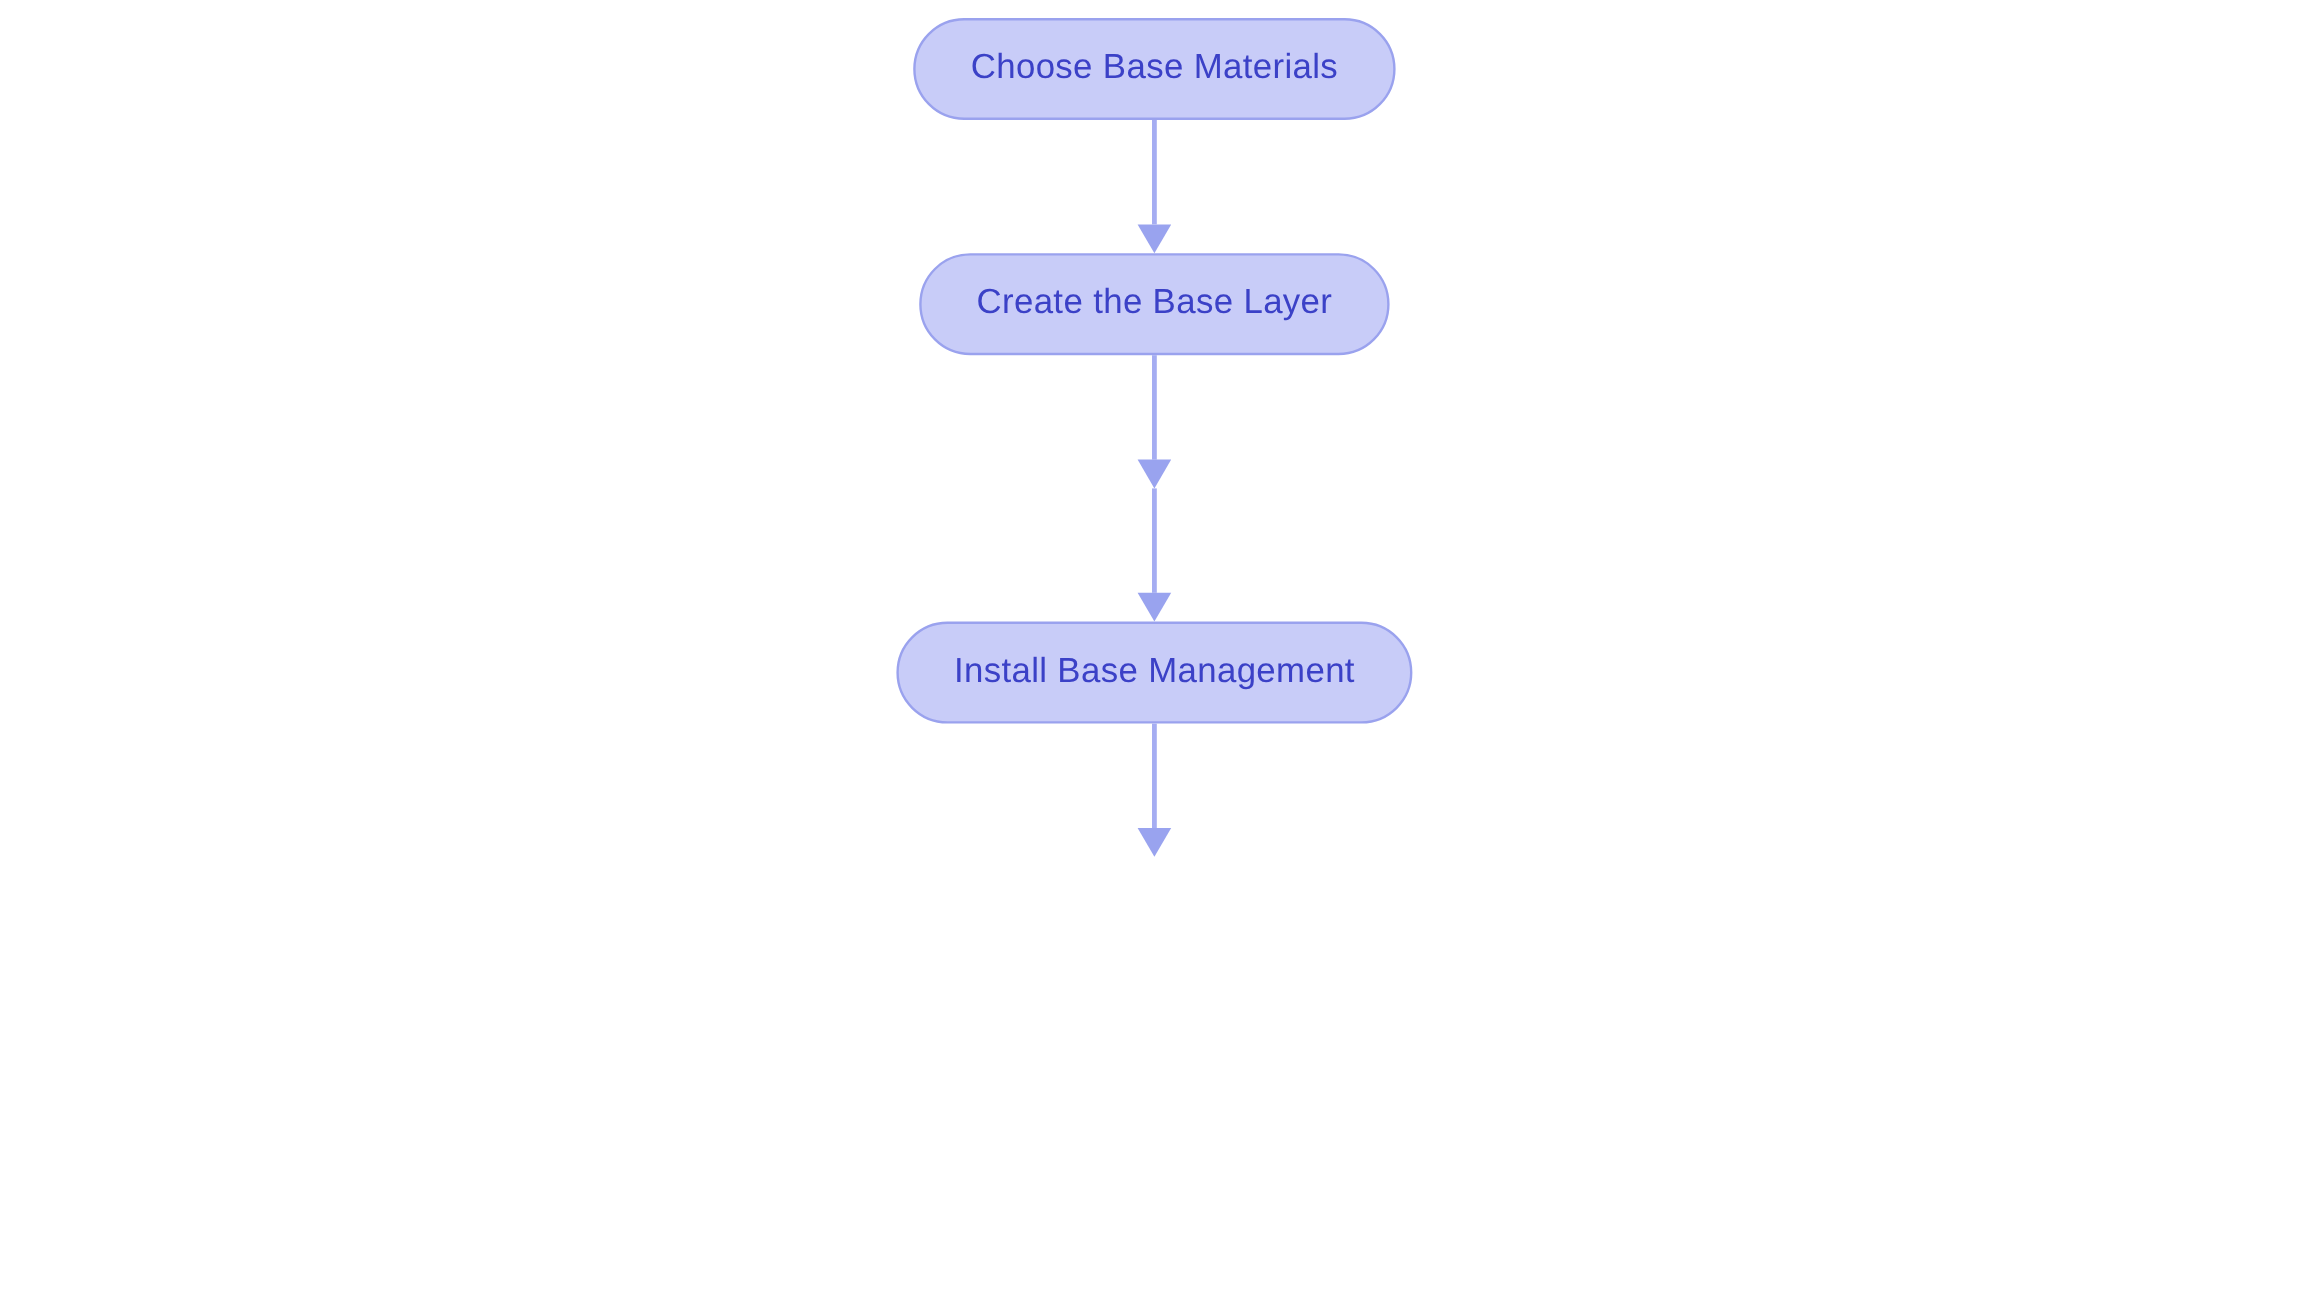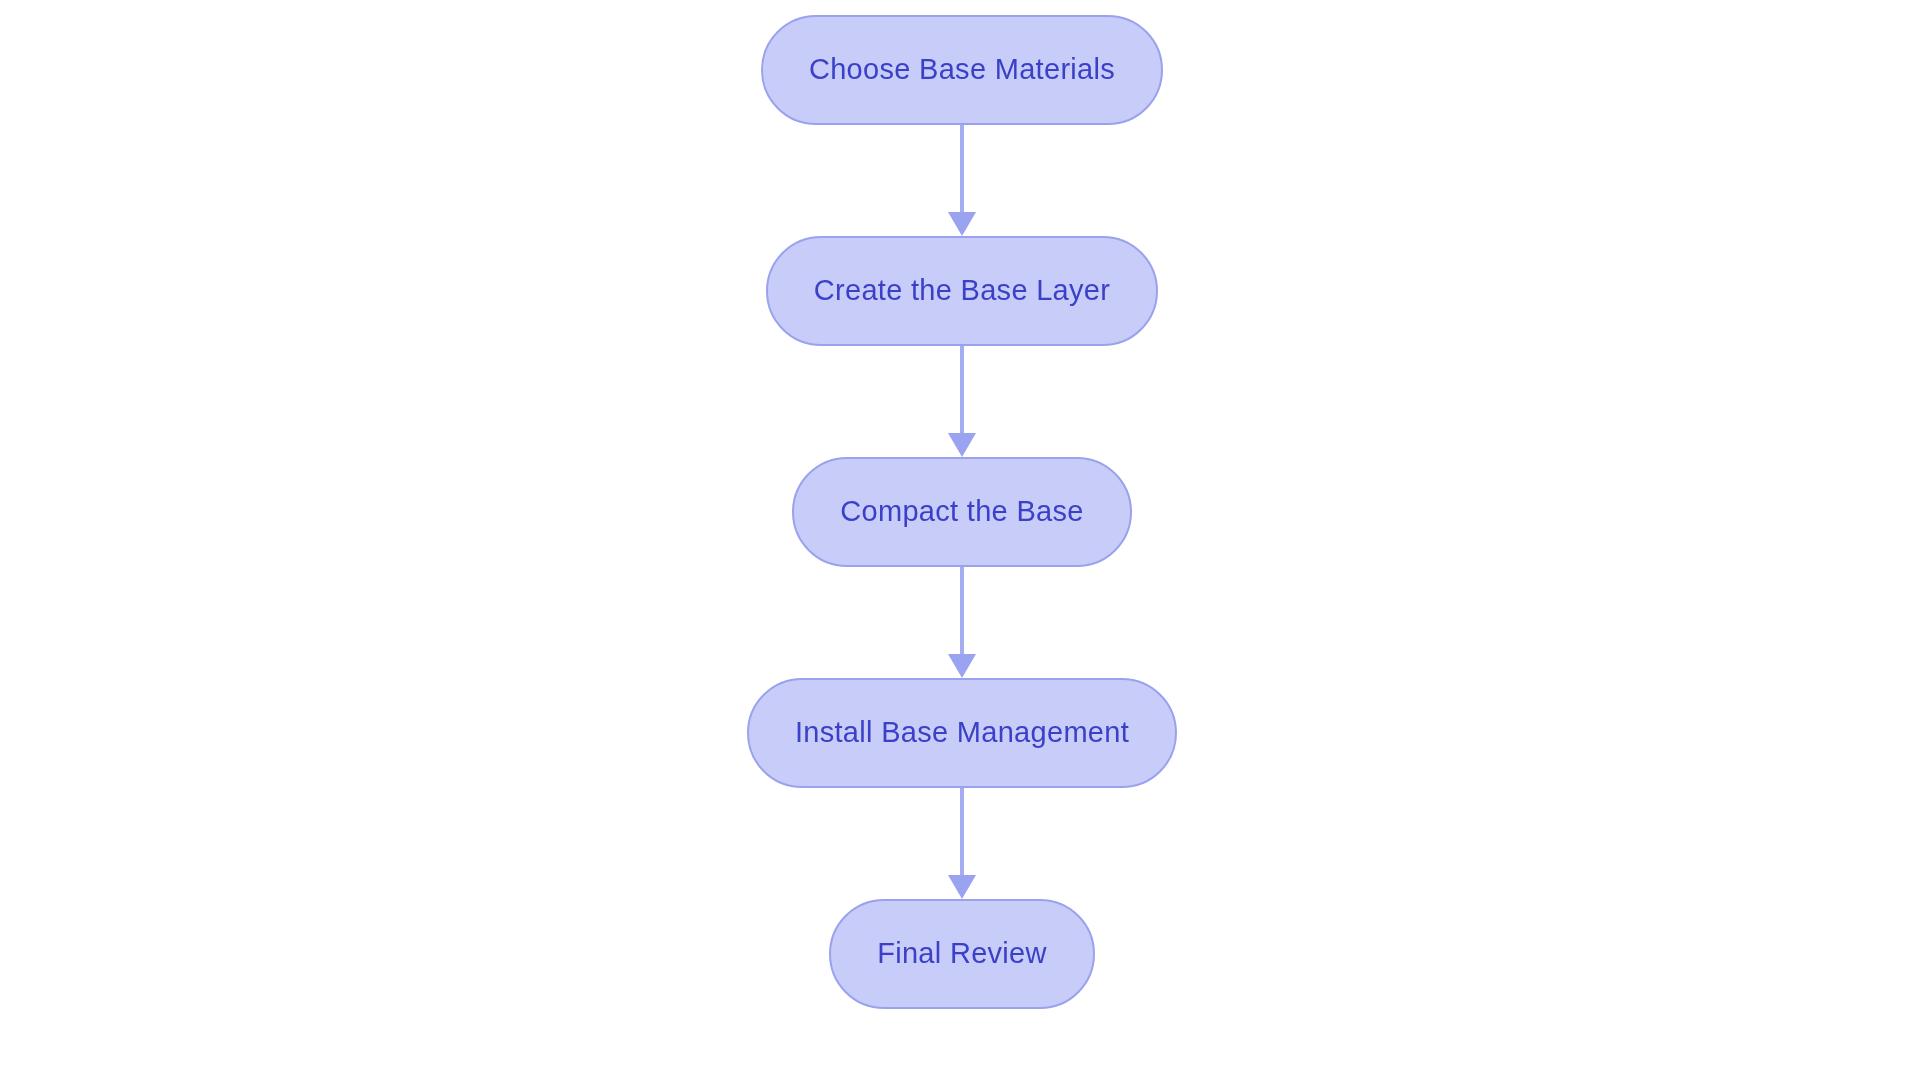--- a/index.html
+++ b/index.html
@@ -20,21 +20,21 @@
   .canvas {
     position: relative;
     width: 1920px; height: 1083px;
     display: flex;
     flex-direction: column;
     align-items: center;
     padding-top: 15px;
     padding-left: 4px; 
   }
   .flow-node {
-    height: 110px;
+    height: 85px;
     min-width: 250px;
     padding: 0 46px;
     border-radius: 61px;
     background: var(--node-fill);
     border: 2px solid var(--node-border);
     display: flex;
     align-items: center;
     justify-content: center;
     flex: 0 0 auto;
   }
@@ -81,35 +81,29 @@
 
   <div class="flow-node">
     <span class="label">Create the Base Layer</span>
   </div>
 
   <div class="connector">
     <div class="arrow-line"></div>
     <div class="arrowhead"></div>
   </div>
 
-  <div class="flow-node">
-    <span class="label">Compact the Base</span>
-  </div>
 
   <div class="connector">
     <div class="arrow-line"></div>
     <div class="arrowhead"></div>
   </div>
 
   <div class="flow-node">
     <span class="label">Install Base Management</span>
   </div>
 
   <div class="connector">
     <div class="arrow-line"></div>
     <div class="arrowhead"></div>
   </div>
 
-  <div class="flow-node">
-    <span class="label">Final Review</span>
-  </div>
 
 </div>
 
 </body></html>

